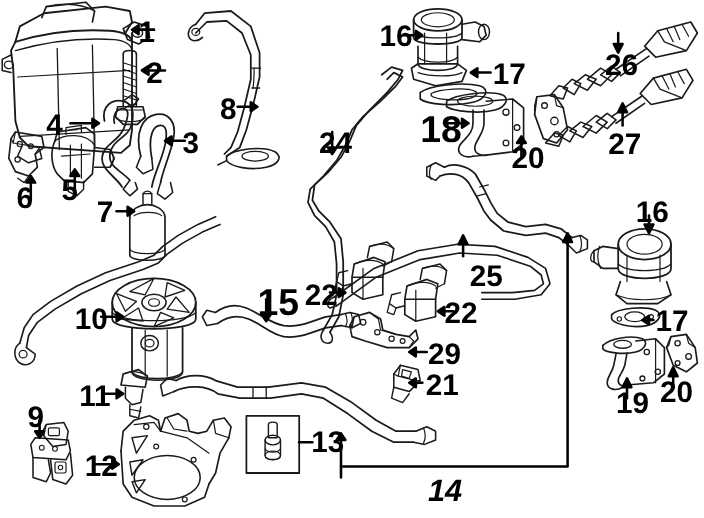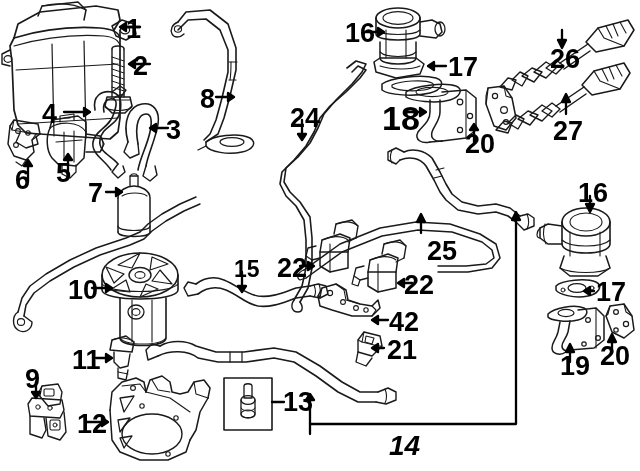--- a/index.html
+++ b/index.html
@@ -540,30 +540,30 @@
   <div class="callout" style="left:56px;top:160px;font-size:27px;">5</div>
   <div class="callout" style="left:15px;top:167px;font-size:27px;">6</div>
   <div class="callout" style="left:88px;top:180px;font-size:27px;">7</div>
   <div class="callout" style="left:200px;top:86px;font-size:27px;">8</div>
   <div class="callout" style="left:25px;top:366px;font-size:27px;">9</div>
   <div class="callout" style="left:68px;top:277px;font-size:27px;">10</div>
   <div class="callout" style="left:72px;top:347px;font-size:27px;">11</div>
   <div class="callout" style="left:61px;top:411px;font-size:27px;padding-left:16px;">12</div>
   <div class="callout" style="left:283px;top:389px;font-size:27px;">13</div>
   <div class="callout" style="left:389px;top:432px;font-size:28px;font-style:italic;">14</div>
-  <div class="callout" style="left:234px;top:258px;font-size:23px;">15</div>
+  <div class="callout" style="left:234px;top:258px;font-size:34px;">15</div>
   <div class="callout" style="left:345px;top:20px;font-size:27px;">16</div>
   <div class="callout" style="left:448px;top:54px;font-size:27px;">17</div>
   <div class="callout" style="left:382px;top:101px;font-size:34px;text-align:center;">18</div>
   <div class="callout" style="left:465px;top:131px;font-size:27px;">20</div>
   <div class="callout" style="left:387px;top:337px;font-size:27px;">21</div>
   <div class="callout" style="left:277px;top:255px;font-size:27px;">22</div>
   <div class="callout" style="left:404px;top:272px;font-size:27px;">22</div>
-  <div class="callout" style="left:389px;top:309px;font-size:27px;">42</div>
-  <div class="callout" style="left:290px;top:105px;font-size:27px;">24</div>
+  <div class="callout" style="left:389px;top:309px;font-size:27px;">29</div>
+  <div class="callout" style="left:290px;top:117px;font-size:27px;">24</div>
   <div class="callout" style="left:411px;top:238px;font-size:27px;margin-left:16px;">25</div>
   <div class="callout" style="left:550px;top:14px;font-size:27px;margin-top:32px;">26</div>
   <div class="callout" style="left:553px;top:118px;font-size:27px;">27</div>
   <div class="callout" style="left:578px;top:180px;font-size:27px;">16</div>
   <div class="callout" style="left:596px;top:279px;font-size:27px;">17</div>
   <div class="callout" style="left:560px;top:353px;font-size:27px;">19</div>
   <div class="callout" style="left:600px;top:343px;font-size:27px;">20</div>
 
 </div>
 

